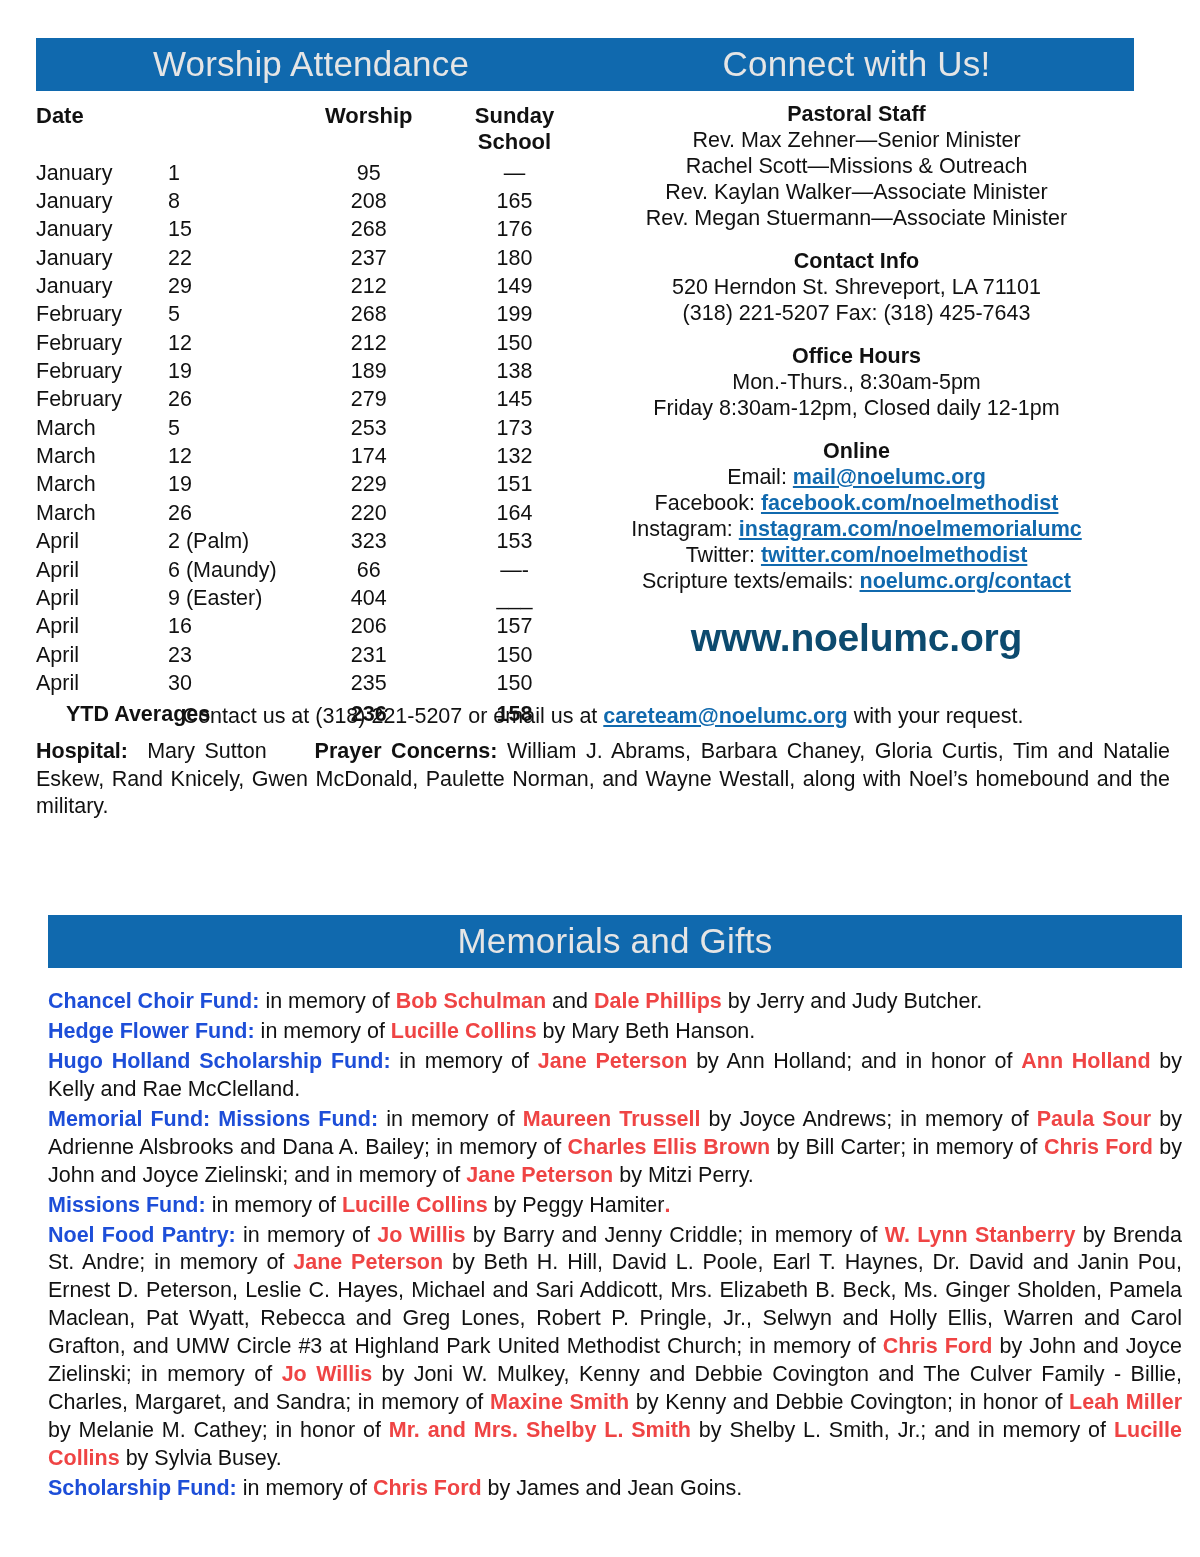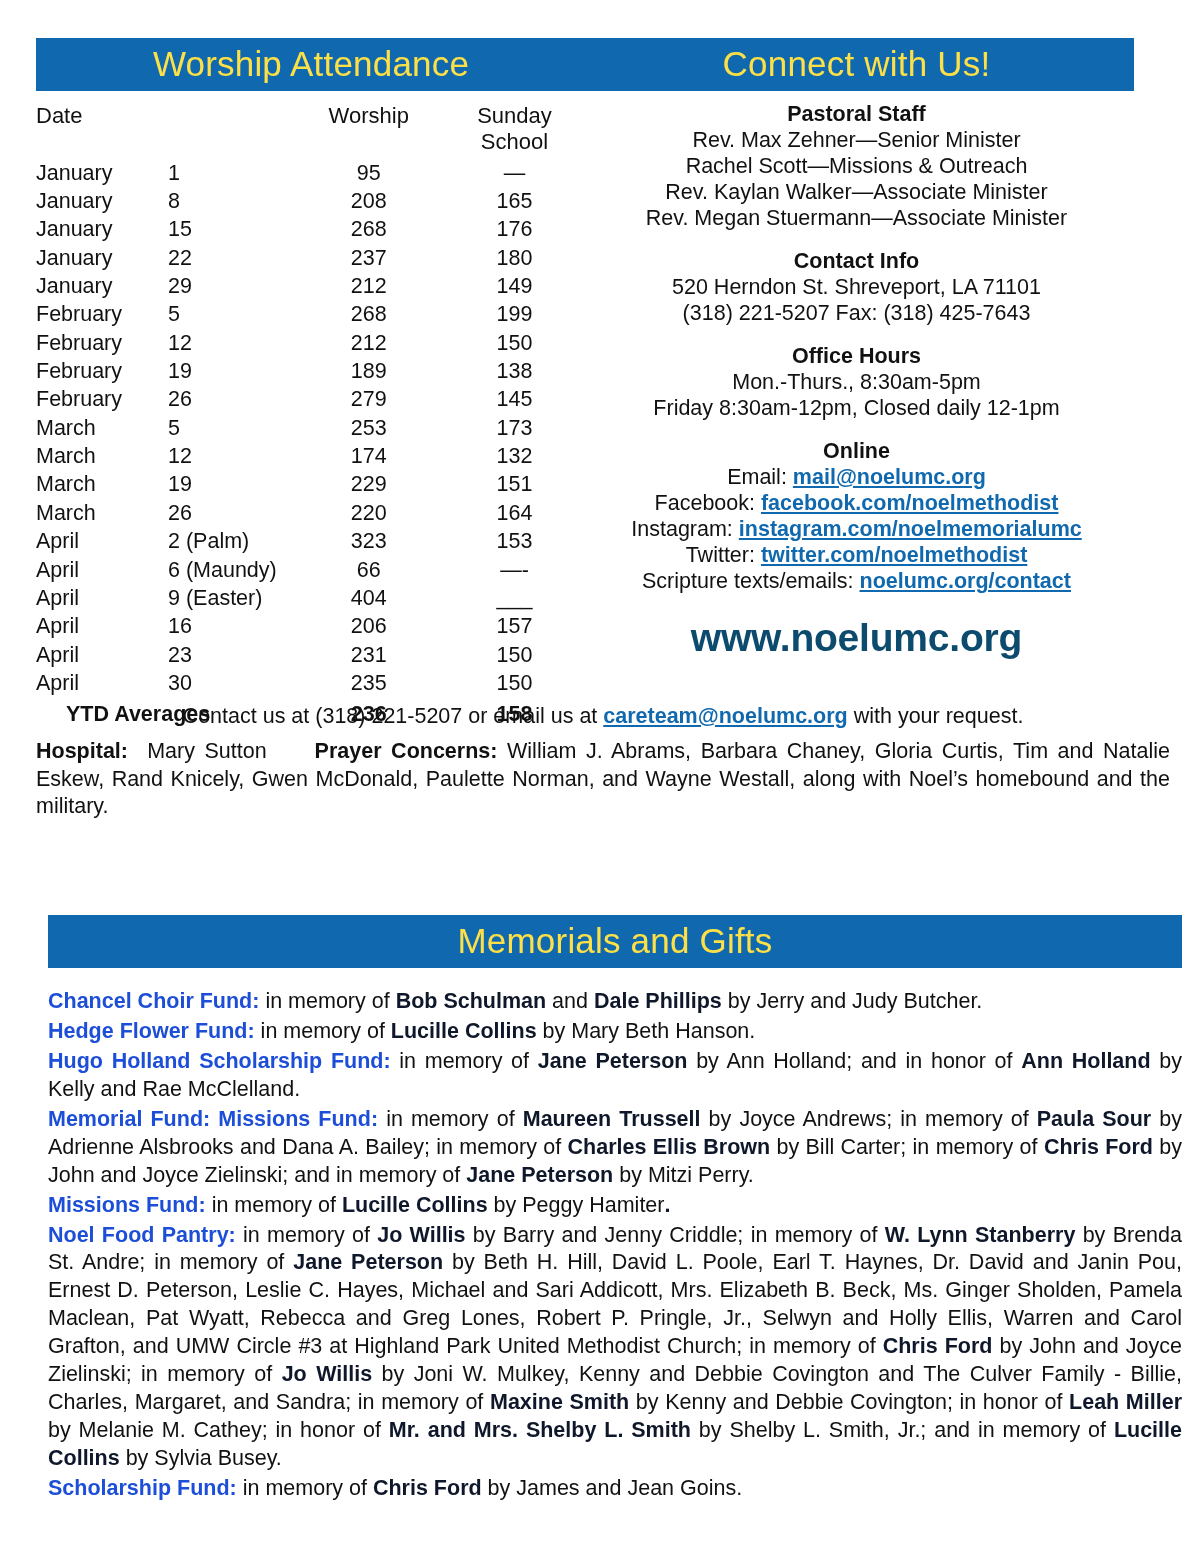--- a/index.html
+++ b/index.html
@@ -17,21 +17,21 @@
   }
   .page {
     width: 1200px;
     height: 1557px;
     position: relative;
   }
 
   
   .bar {
     background: #1069ae;
-    color: #fde047;
+    color: #e5e5e5;
     text-align: center;
     font-size: 35px;
     font-weight: 400;
     letter-spacing: 0.2px;
     line-height: 1;
     padding: 8px 0 10px 0;
     box-sizing: border-box;
   }
 
   
@@ -52,21 +52,21 @@
   }
 
   
   .att-table {
     width: 100%;
     border-collapse: collapse;
     margin-top: 12px;
     font-size: 21.5px;
   }
   .att-table th {
-    font-weight: normal;
+    font-weight: bold;
     font-size: 22px;
     padding: 0 0 4px 0;
     vertical-align: top;
   }
   .th-date   { text-align: left;  padding-left: 30px; width: 47%; }
   .th-wor    { text-align: center; width: 27%; }
   .th-ss     { text-align: center; width: 26%; }
   .att-table td {
     padding: 1.5px 0;
     line-height: 1.18;
@@ -152,21 +152,21 @@
     line-height: 1.30;
   }
   .mem-p {
     text-align: justify;
     margin: 0 0 2px 0;
   }
   .fund {
     color: #1d4ed8;
     font-weight: bold;
   }
-  .nm { font-weight: bold; color:#0f172a; }
+  .nm { font-weight: bold; color:#ef4444; }
 </style>
 </head>
 <body>
 
 <div class="page">
 
   <div class="top-row">
 
     <div class="col-left">
       <div class="bar">Worship Attendance</div>

